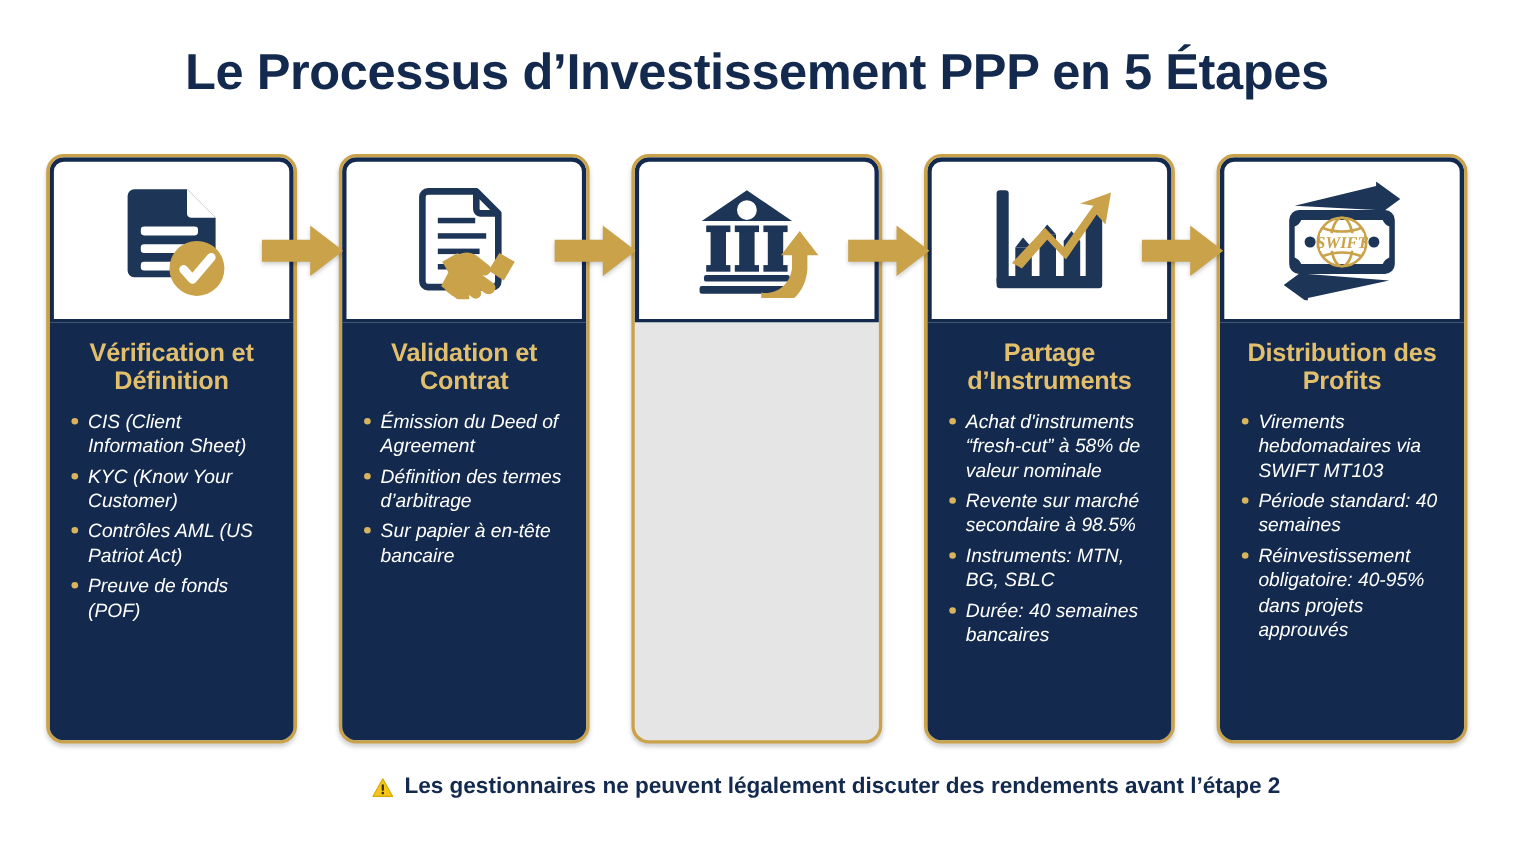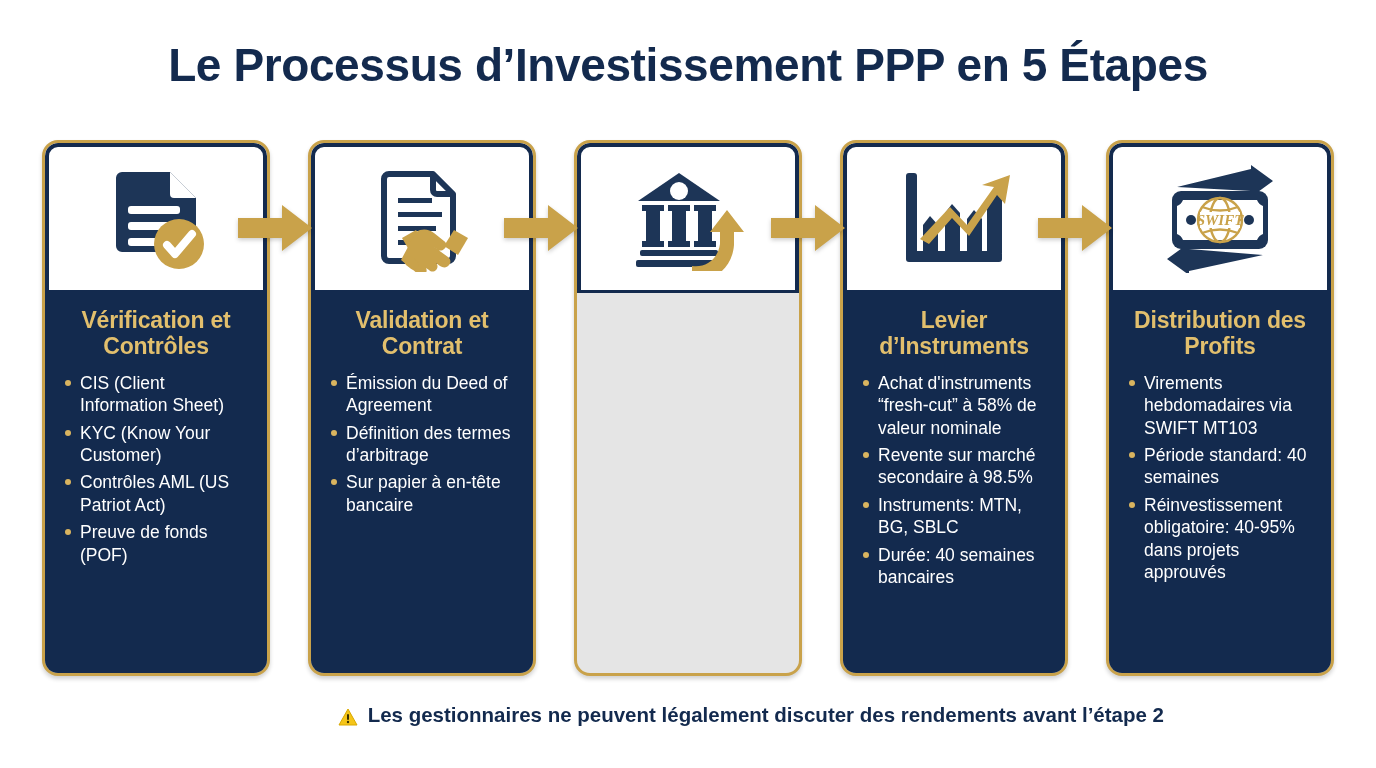--- a/index.html
+++ b/index.html
@@ -91,20 +91,21 @@
     padding: 0 2px 0 6px;
   }
 
   .bullets li {
     position: relative;
     color: #ffffff;
     font-size: 17.5px;
     line-height: 1.28;
     padding-left: 17px;
     margin-bottom: 5px;
+    font-style: italic;
   }
 
   .bullets li::before {
     content: "";
     position: absolute;
     left: 2px;
     top: 8px;
     width: 6px;
     height: 6px;
     border-radius: 50%;
@@ -160,21 +161,21 @@
           <path d="M66 6 l26 26 h-22 a4 4 0 0 1 -4 -4 z" fill="#ffffff"></path>
           <rect x="24" y="40" width="52" height="8" rx="3" fill="#ffffff"></rect>
           <rect x="24" y="56" width="52" height="8" rx="3" fill="#ffffff"></rect>
           <rect x="24" y="72" width="40" height="8" rx="3" fill="#ffffff"></rect>
           <circle cx="75" cy="78" r="25" fill="#c9a24a"></circle>
           <path d="M63 79 l8 9 l17 -20" fill="none" stroke="#ffffff" stroke-width="8" stroke-linecap="round" stroke-linejoin="round"></path>
         </svg>
       </span>
     </div>
     <div class="card-body">
-      <div class="card-title">Vérification et Contrôles</div>
+      <div class="card-title">Vérification et Définition</div>
       <ul class="bullets">
         <li>CIS (Client Information Sheet)</li>
         <li>KYC (Know Your Customer)</li>
         <li>Contrôles AML (US Patriot Act)</li>
         <li>Preuve de fonds (POF)</li>
       </ul>
     </div>
   </div>
 
   <div class="card">
@@ -246,21 +247,21 @@
             <rect x="69" y="52" width="15" height="34"></rect>
             <path d="M69 52 l7 -9 l8 9 z"></path>
             <rect x="89" y="32" width="15" height="54"></rect>
             <path d="M89 32 l7 -9 l8 9 z"></path>
           </g>
           <path d="M22 72 l30 -32 l17 18 l27 -38 l-12 -2 l28 -10 l-5 29 l-8 -9 l-28 41 l-17 -18 l-23 26 z" fill="#c9a24a"></path>
         </svg>
       </span>
     </div>
     <div class="card-body">
-      <div class="card-title">Levier d’Instruments</div>
+      <div class="card-title">Partage d’Instruments</div>
       <ul class="bullets">
         <li>Achat d'instruments “fresh-cut” à 58% de valeur nominale</li>
         <li>Revente sur marché secondaire à 98.5%</li>
         <li>Instruments: MTN, BG, SBLC</li>
         <li>Durée: 40 semaines bancaires</li>
       </ul>
     </div>
   </div>
 
   <div class="card">

